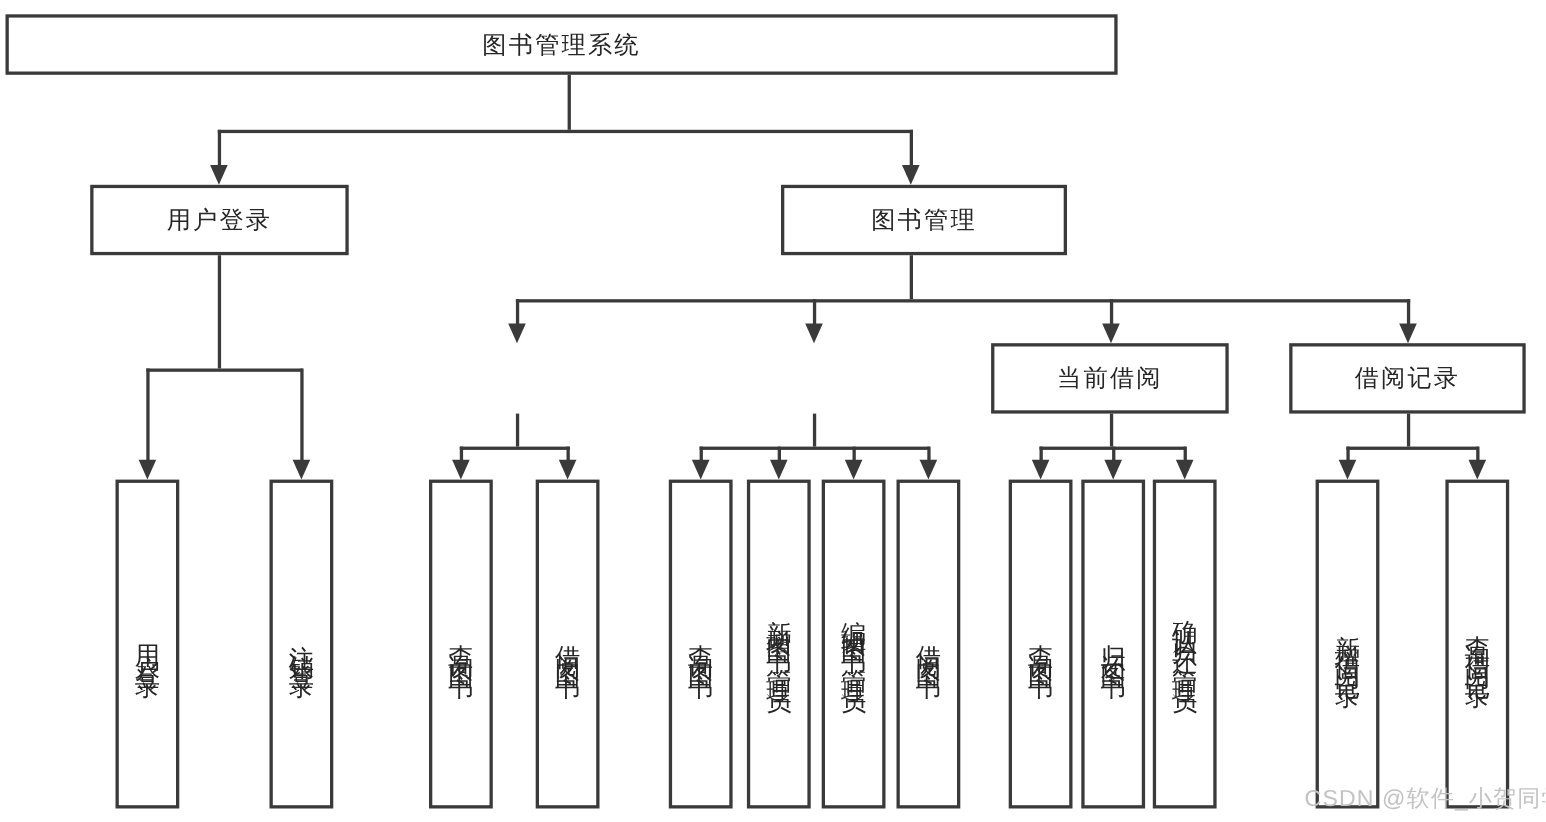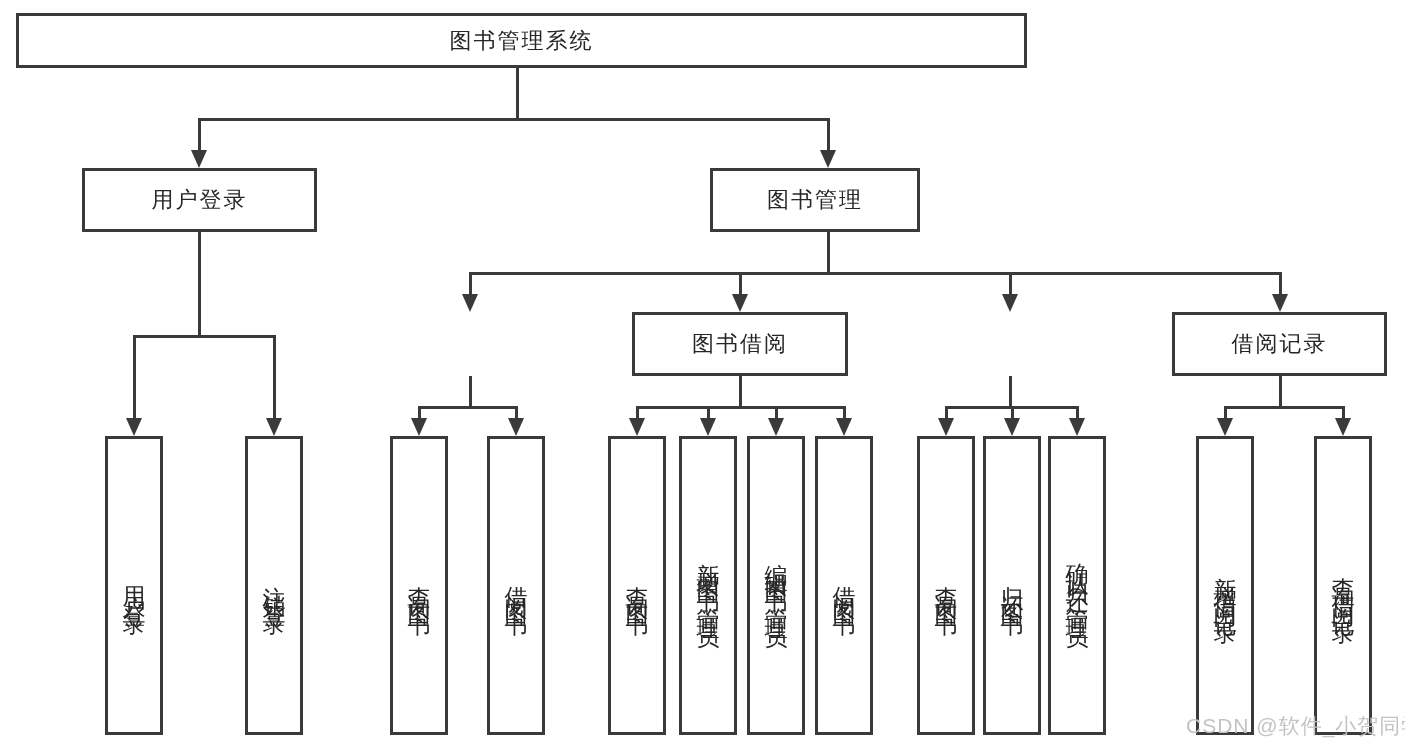--- a/index.html
+++ b/index.html
@@ -26,35 +26,35 @@
   .watermark{
     position:absolute;left:1186px;top:712px;z-index:5;
     font-size:21px;color:#c3c3c3;letter-spacing:1px;white-space:nowrap;
   }
 </style>
 </head>
 <body>
 
 <div class="stage">
 
-  <div class="box hbox" style="left:16px;top:13px;width:1011px;height:55px">
+  <div class="box hbox" style="left:5px;top:13px;width:1011px;height:55px">
     <span>图书管理系统</span>
   </div>
 
   <div class="vl" style="left:516px;top:68px;height:50px"></div>
   <div class="hl" style="left:198px;top:118px;width:632px"></div>
   <div class="vl" style="left:198px;top:118px;height:34px"></div>
   <div class="arr" style="left:191px;top:150px"></div>
   <div class="vl" style="left:827px;top:118px;height:34px"></div>
   <div class="arr" style="left:820px;top:150px"></div>
 
   <div class="box hbox" style="left:82px;top:168px;width:235px;height:64px">
     <span>用户登录</span>
   </div>
-  <div class="box hbox" style="left:710px;top:168px;width:210px;height:64px">
+  <div class="box hbox" style="left:710px;top:168px;width:260px;height:64px">
     <span>图书管理</span>
   </div>
 
   <div class="vl" style="left:198px;top:232px;height:103px"></div>
   <div class="hl" style="left:133px;top:335px;width:142px"></div>
   <div class="vl" style="left:133px;top:335px;height:85px"></div>
   <div class="arr" style="left:126px;top:418px"></div>
   <div class="vl" style="left:273px;top:335px;height:85px"></div>
   <div class="arr" style="left:266px;top:418px"></div>
 
@@ -62,22 +62,22 @@
   <div class="hl" style="left:469px;top:272px;width:813px"></div>
   <div class="vl" style="left:469px;top:272px;height:24px"></div>
   <div class="arr" style="left:462px;top:294px"></div>
   <div class="vl" style="left:739px;top:272px;height:24px"></div>
   <div class="arr" style="left:732px;top:294px"></div>
   <div class="vl" style="left:1009px;top:272px;height:24px"></div>
   <div class="arr" style="left:1002px;top:294px"></div>
   <div class="vl" style="left:1279px;top:272px;height:24px"></div>
   <div class="arr" style="left:1272px;top:294px"></div>
 
-  <div class="box hbox" style="left:632px;top:312px;width:216px;height:64px">
-    <span>图书借阅</span>
+  <div class="box hbox" style="left:901px;top:312px;width:216px;height:64px">
+    <span>当前借阅</span>
   </div>
   <div class="box hbox" style="left:1172px;top:312px;width:215px;height:64px">
     <span>借阅记录</span>
   </div>
 
   <div class="vl" style="left:469px;top:376px;height:30px"></div>
   <div class="hl" style="left:418px;top:406px;width:100px"></div>
   <div class="vl" style="left:418px;top:406px;height:14px"></div>
   <div class="arr" style="left:411px;top:418px"></div>
   <div class="vl" style="left:515px;top:406px;height:14px"></div>

